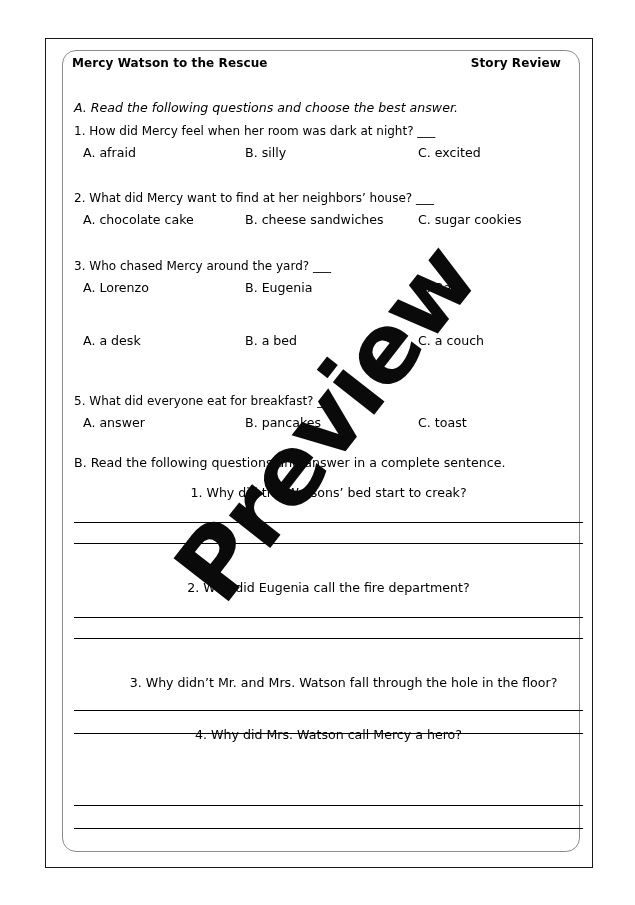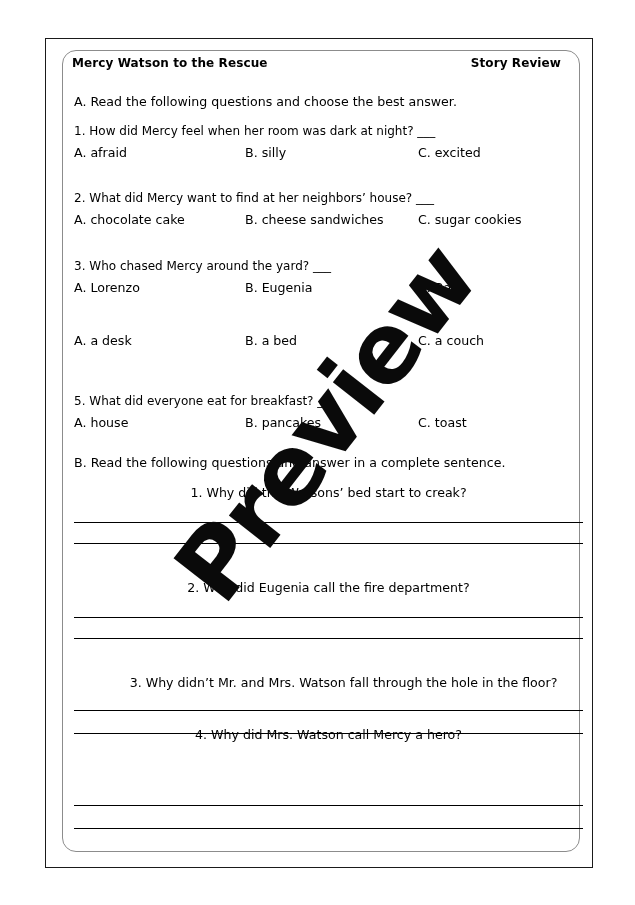--- a/index.html
+++ b/index.html
@@ -80,21 +80,21 @@
     position: relative;
     height: 18px;
     margin-top: 7px;
     font-size: 12.6px;
   }
   .opt {
     position: absolute;
     top: 0;
     white-space: nowrap;
   }
-  .opt-a { left: 0px; }
+  .opt-a { left: 9px; }
   .opt-b { left: 171px; }
   .opt-c { left: 344px; }
 
   
   .sa-block { position: absolute; left: 74px; width: 509px; text-align: center; }
   .sa-text {
     font-size: 12.6px;
     white-space: nowrap;
     margin: 0;
   }
@@ -131,21 +131,21 @@
 <div class="sheet">
 
   <div class="outer-frame"></div>
   <div class="inner-frame"></div>
 
   <div class="header">
     <span class="title-left">Mercy Watson to the Rescue</span>
     <span class="title-right">Story Review</span>
   </div>
 
-  <div class="instruction" style="top:94px;">A. Read the following questions and choose the best answer.</div>
+  <div class="instruction" style="top:100px;font-style:italic;">A. Read the following questions and choose the best answer.</div>
 
   <div class="q-block" style="top:124px;">
     <p class="q-text">1. How did Mercy feel when her room was dark at night? ___</p>
     <div class="options">
       <span class="opt opt-a">A. afraid</span>
       <span class="opt opt-b">B. silly</span>
       <span class="opt opt-c">C. excited</span>
     </div>
   </div>
 
@@ -171,21 +171,21 @@
     <div class="options">
       <span class="opt opt-a">A. a desk</span>
       <span class="opt opt-b">B. a bed</span>
       <span class="opt opt-c">C. a couch</span>
     </div>
   </div>
 
   <div class="q-block" style="top:394px;">
     <p class="q-text">5. What did everyone eat for breakfast? ___</p>
     <div class="options">
-      <span class="opt opt-a">A. house</span>
+      <span class="opt opt-a">A. answer</span>
       <span class="opt opt-b">B. pancakes</span>
       <span class="opt opt-c">C. toast</span>
     </div>
   </div>
 
   <div class="instruction" style="top:455px;">B. Read the following questions and answer in a complete sentence.</div>
 
   <div class="sa-block" style="top:485px;">
     <p class="sa-text">1. Why did the Watsons’ bed start to creak?</p>
   </div>

